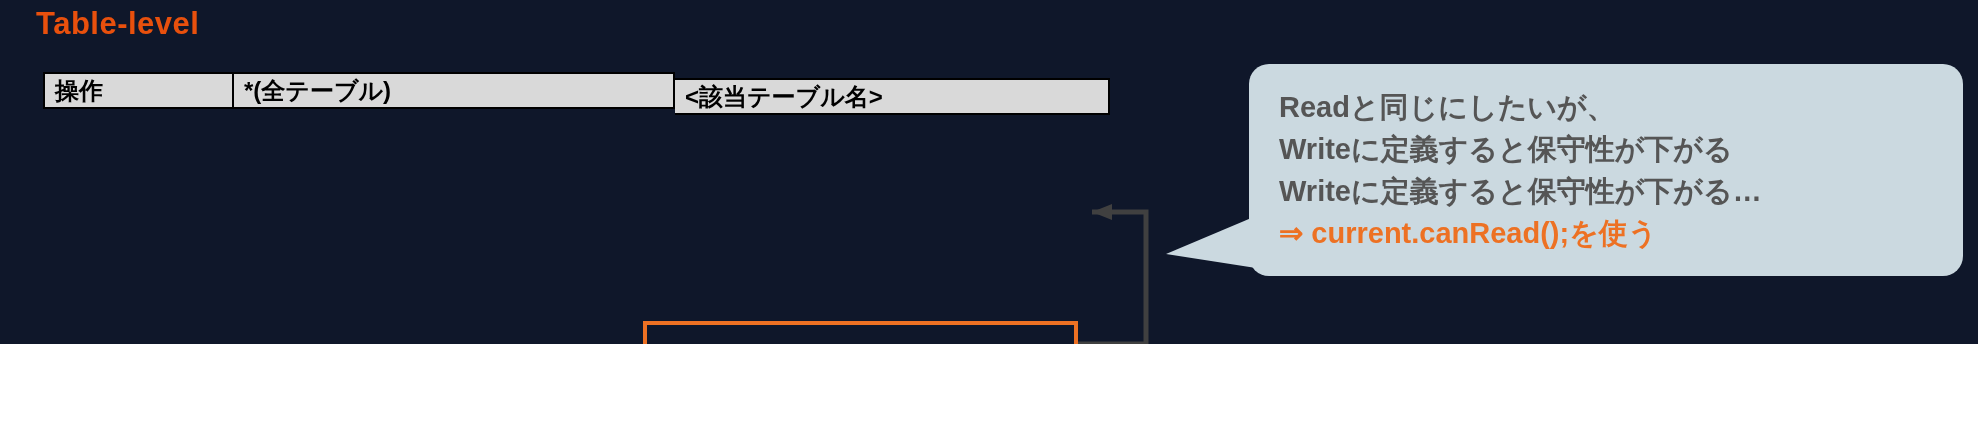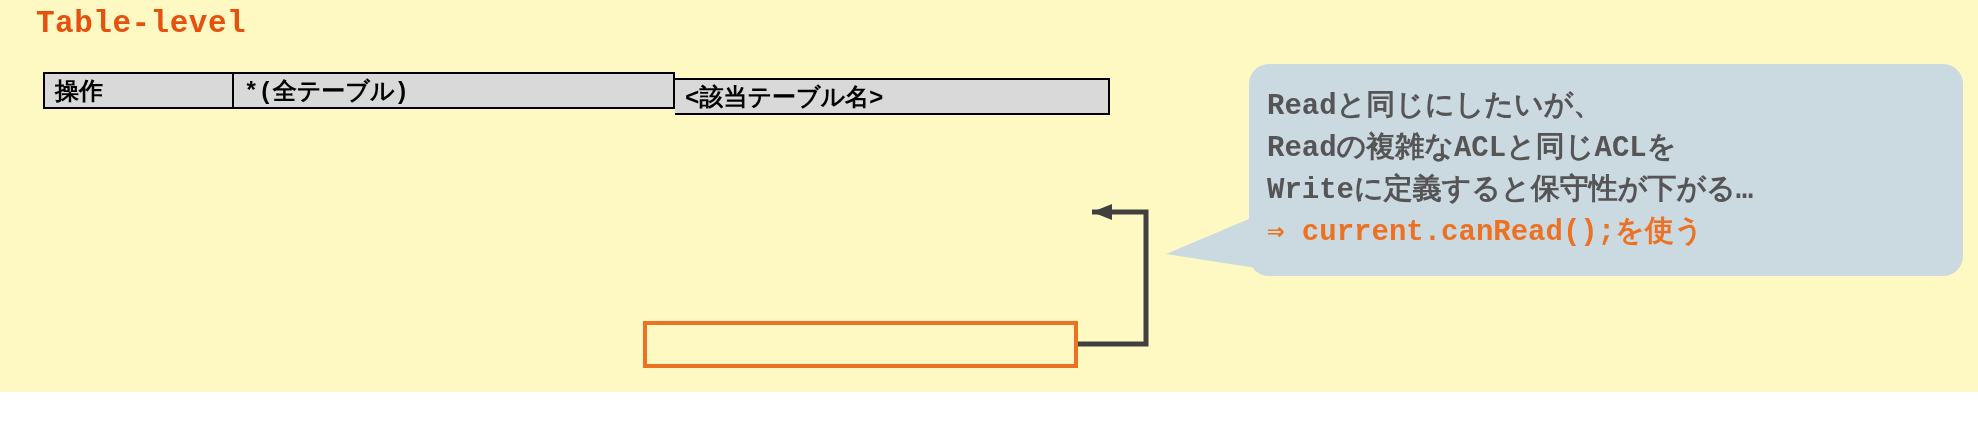--- a/index.html
+++ b/index.html
@@ -3,23 +3,23 @@
 <meta charset="utf-8">
 <style>
   html, body {
     margin: 0;
     padding: 0;
     background: #ffffff;
   }
   .canvas {
     position: relative;
     width: 1978px;
-    height: 392px;
-    background: #fef9c3;
-    font-family: Liberation Mono, monospace;
+    height: 344px;
+    background: #0f172a;
+    font-family: Liberation Sans, sans-serif;
     overflow: hidden;
   }
   .page-title {
     position: absolute;
     left: 36px;
     top: 6px;
     font-size: 31px;
     font-weight: bold;
     color: var(--title-color, #E8500D);
     letter-spacing: 0.5px;
@@ -68,21 +68,21 @@
     pointer-events: none;
   }
   .speech-bubble {
     position: absolute;
     left: 1249px;
     top: 64px;
     width: 714px;
     box-sizing: border-box;
     background: var(--bubble-bg, #CBD9E0);
     border-radius: 20px;
-    padding: 22px 18px;
+    padding: 22px 30px;
     font-size: 29px;
     font-weight: bold;
     line-height: 1.45;
     color: var(--bubble-text, #555555);
   }
   .bubble-line {
     white-space: nowrap;
   }
   .bubble-line.highlight {
     color: var(--accent-orange, #ED7123);
@@ -110,18 +110,18 @@
       </marker>
     </defs>
 
     <polygon points="1256,216 1256,268 1166,254" style="fill: var(--bubble-bg, #CBD9E0);"></polygon>
 
     <polyline points="1078,344 1146,344 1146,212 1092,212" style="fill: none; stroke: var(--arrow-color, #404040); stroke-width: 5;" marker-end="url(#arrowhead)"></polyline>
   </svg>
 
   <div class="speech-bubble">
     <div class="bubble-line">Readと同じにしたいが、</div>
-    <div class="bubble-line">Readの複雑なACLと同じACLを</div>
+    <div class="bubble-line">Writeに定義すると保守性が下がる</div>
     <div class="bubble-line">Writeに定義すると保守性が下がる…</div>
     <div class="bubble-line highlight">⇒ current.canRead();を使う</div>
   </div>
 
 </div>
 
 </body></html>

